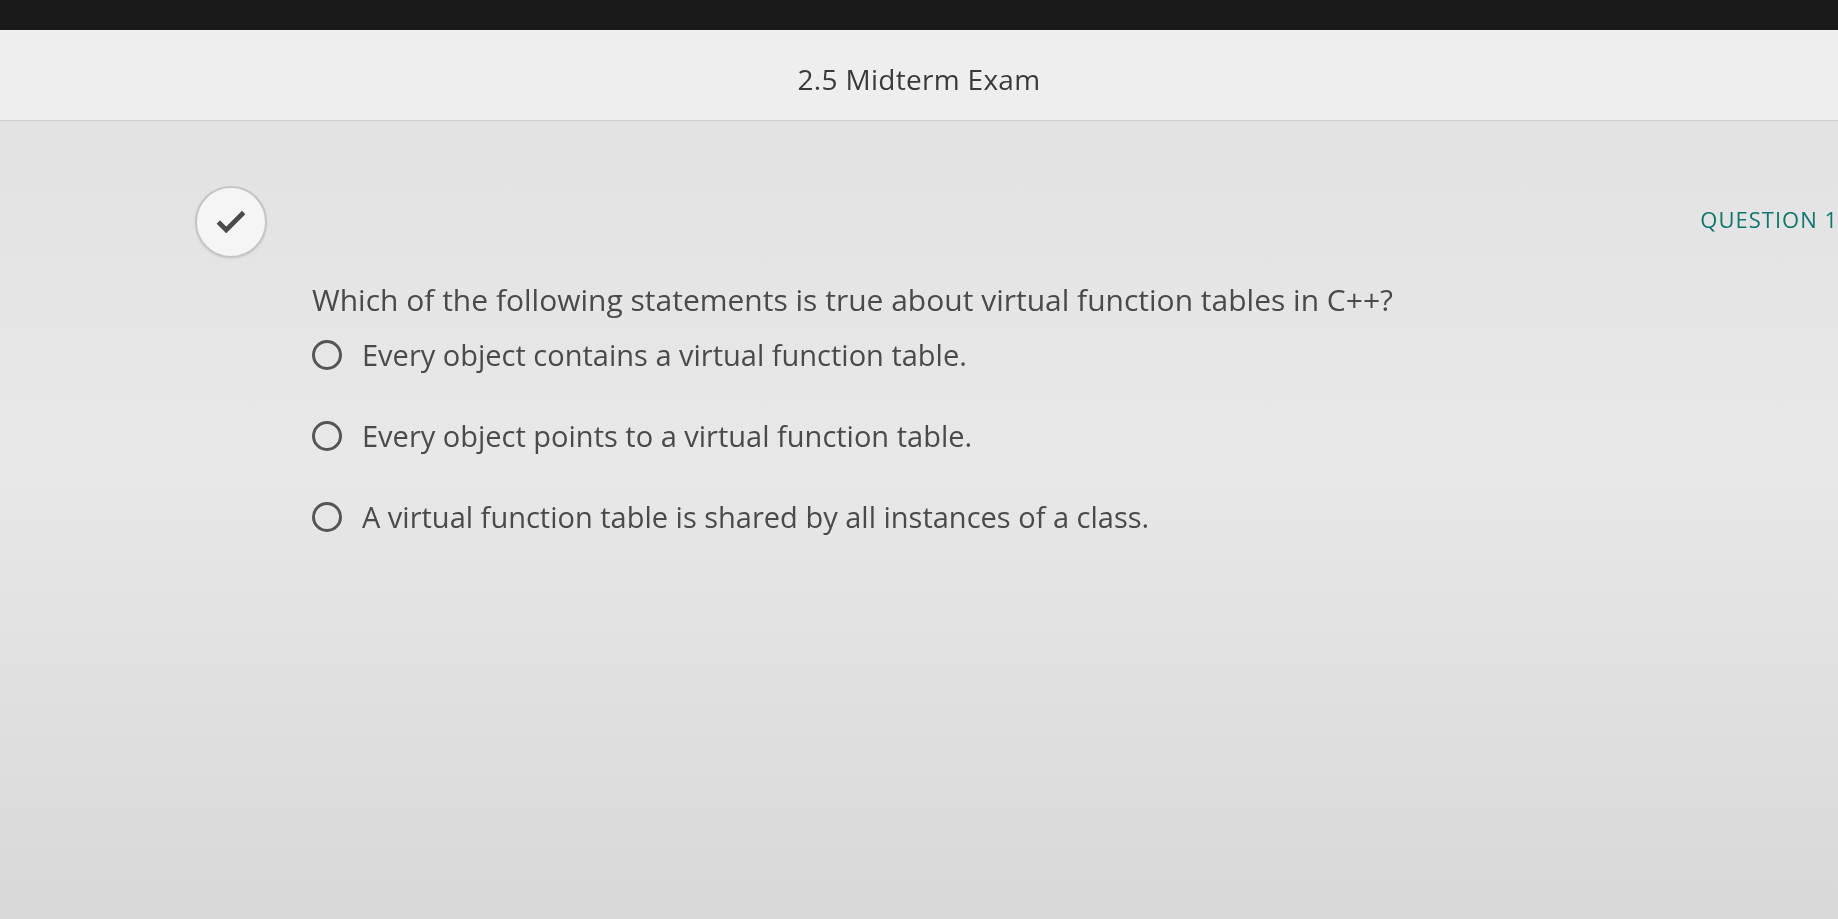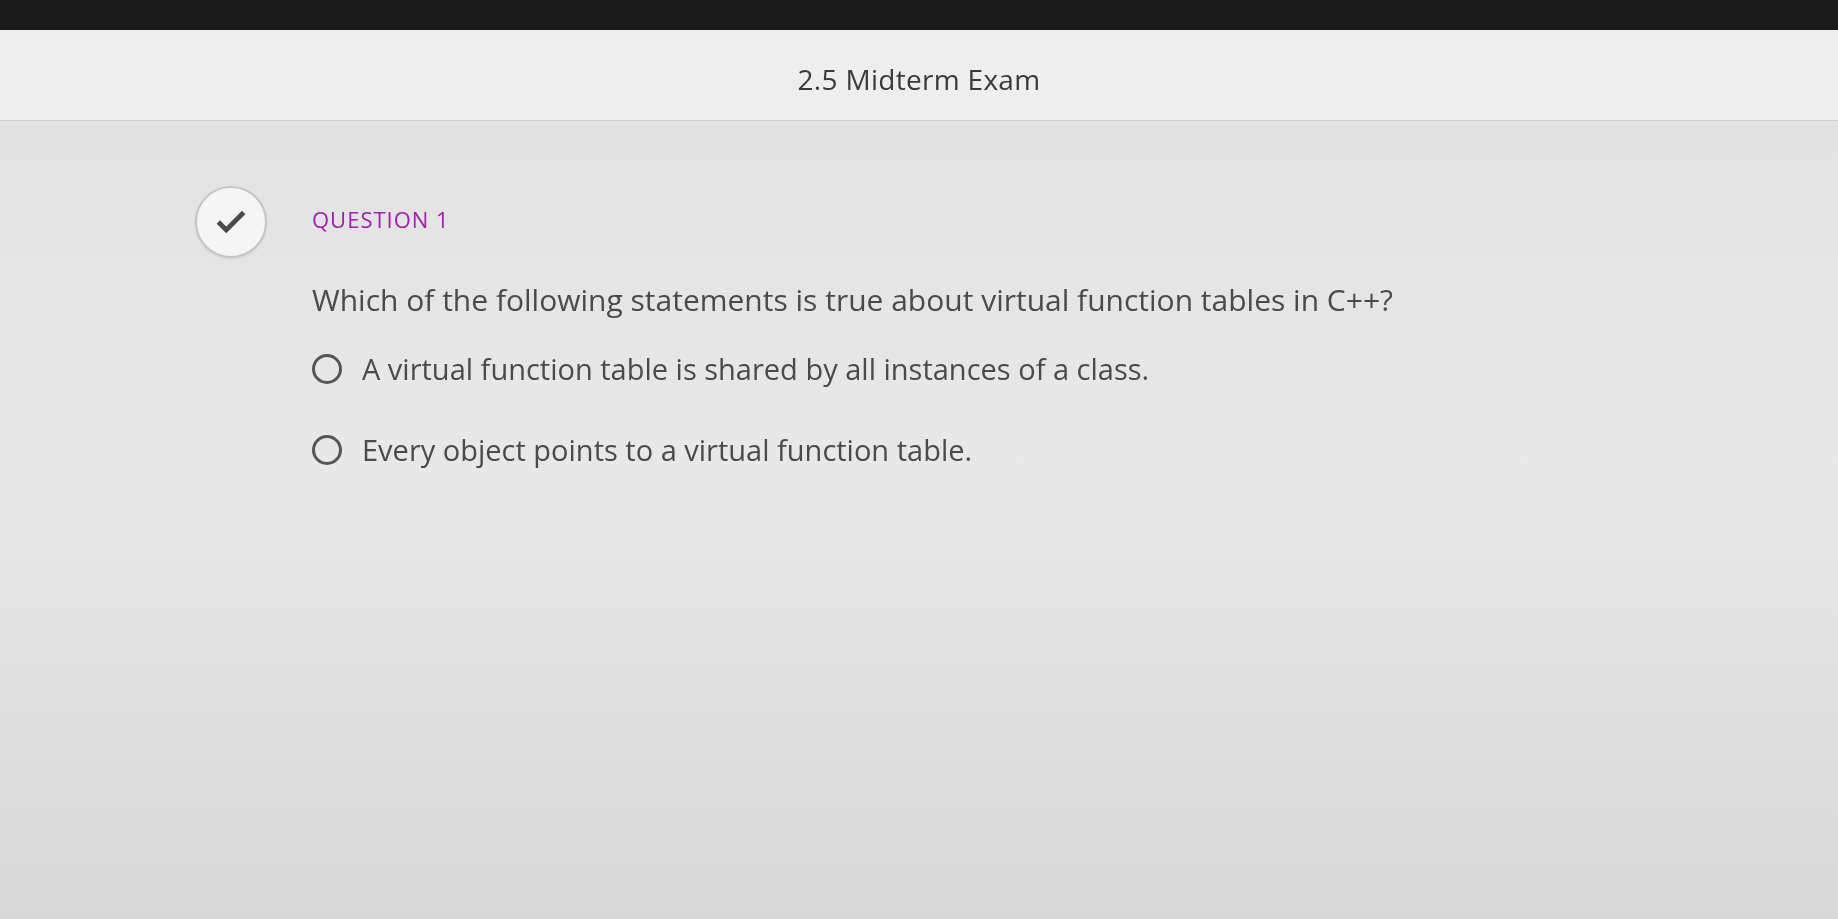--- a/index.html
+++ b/index.html
@@ -56,29 +56,30 @@
       stroke-width: 3;
       fill: none;
     }
     .question-block {
       flex: 1;
       padding-top: 18px;
     }
     .question-label {
       font-size: 22px;
       font-weight: 400;
-      color: #a21caf;
+      color: #0f766e;
       letter-spacing: 1px;
       margin-bottom: 45px;
+      text-align: right;
     }
     .question-text {
       font-size: 30px;
       font-weight: 400;
       color: #4a4a4a;
-      margin-bottom: 18px;
+      margin-bottom: 4px;
       line-height: 1.4;
     }
     .meta-text {
       font-size: 26px;
       font-weight: 400;
       color: #666;
       margin-bottom: 35px;
     }
     .options {
       display: flex;
@@ -120,21 +121,25 @@
     <svg viewBox="0 0 24 24">
       <polyline points="4,12 9,17 20,6"></polyline>
     </svg>
   </div>
   <div class="question-block">
     <div class="question-label">QUESTION 1</div>
     <div class="question-text">Which of the following statements is true about virtual function tables in C++?</div>
     <div class="options">
       <div class="option">
         <div class="radio"></div>
-        <span class="option-text">A virtual function table is shared by all instances of a class.</span>
+        <span class="option-text">Every object contains a virtual function table.</span>
       </div>
       <div class="option">
         <div class="radio"></div>
         <span class="option-text">Every object points to a virtual function table.</span>
+      </div>
+      <div class="option">
+        <div class="radio"></div>
+        <span class="option-text">A virtual function table is shared by all instances of a class.</span>
       </div>
     </div>
   </div>
 </div>
 
 </body></html>

